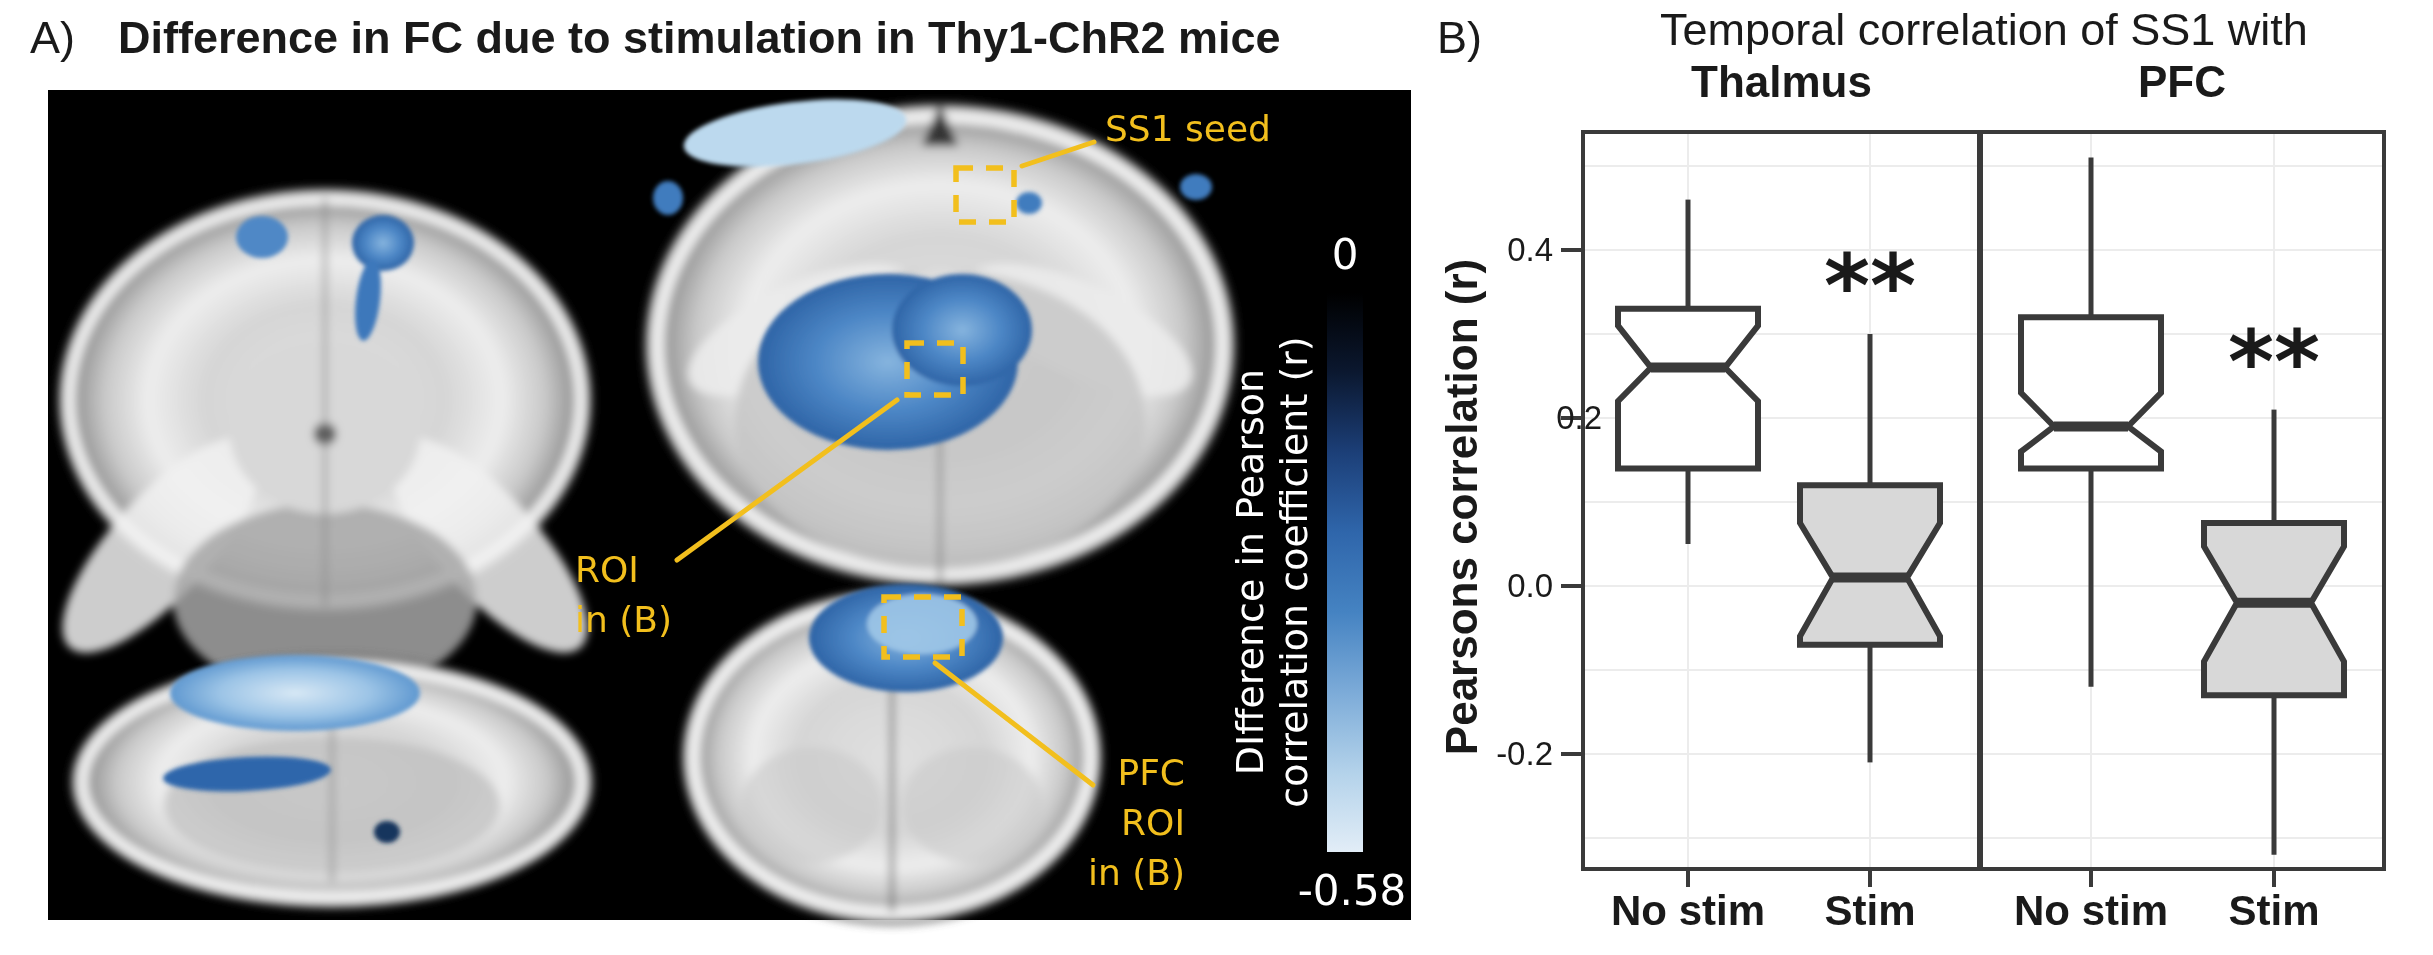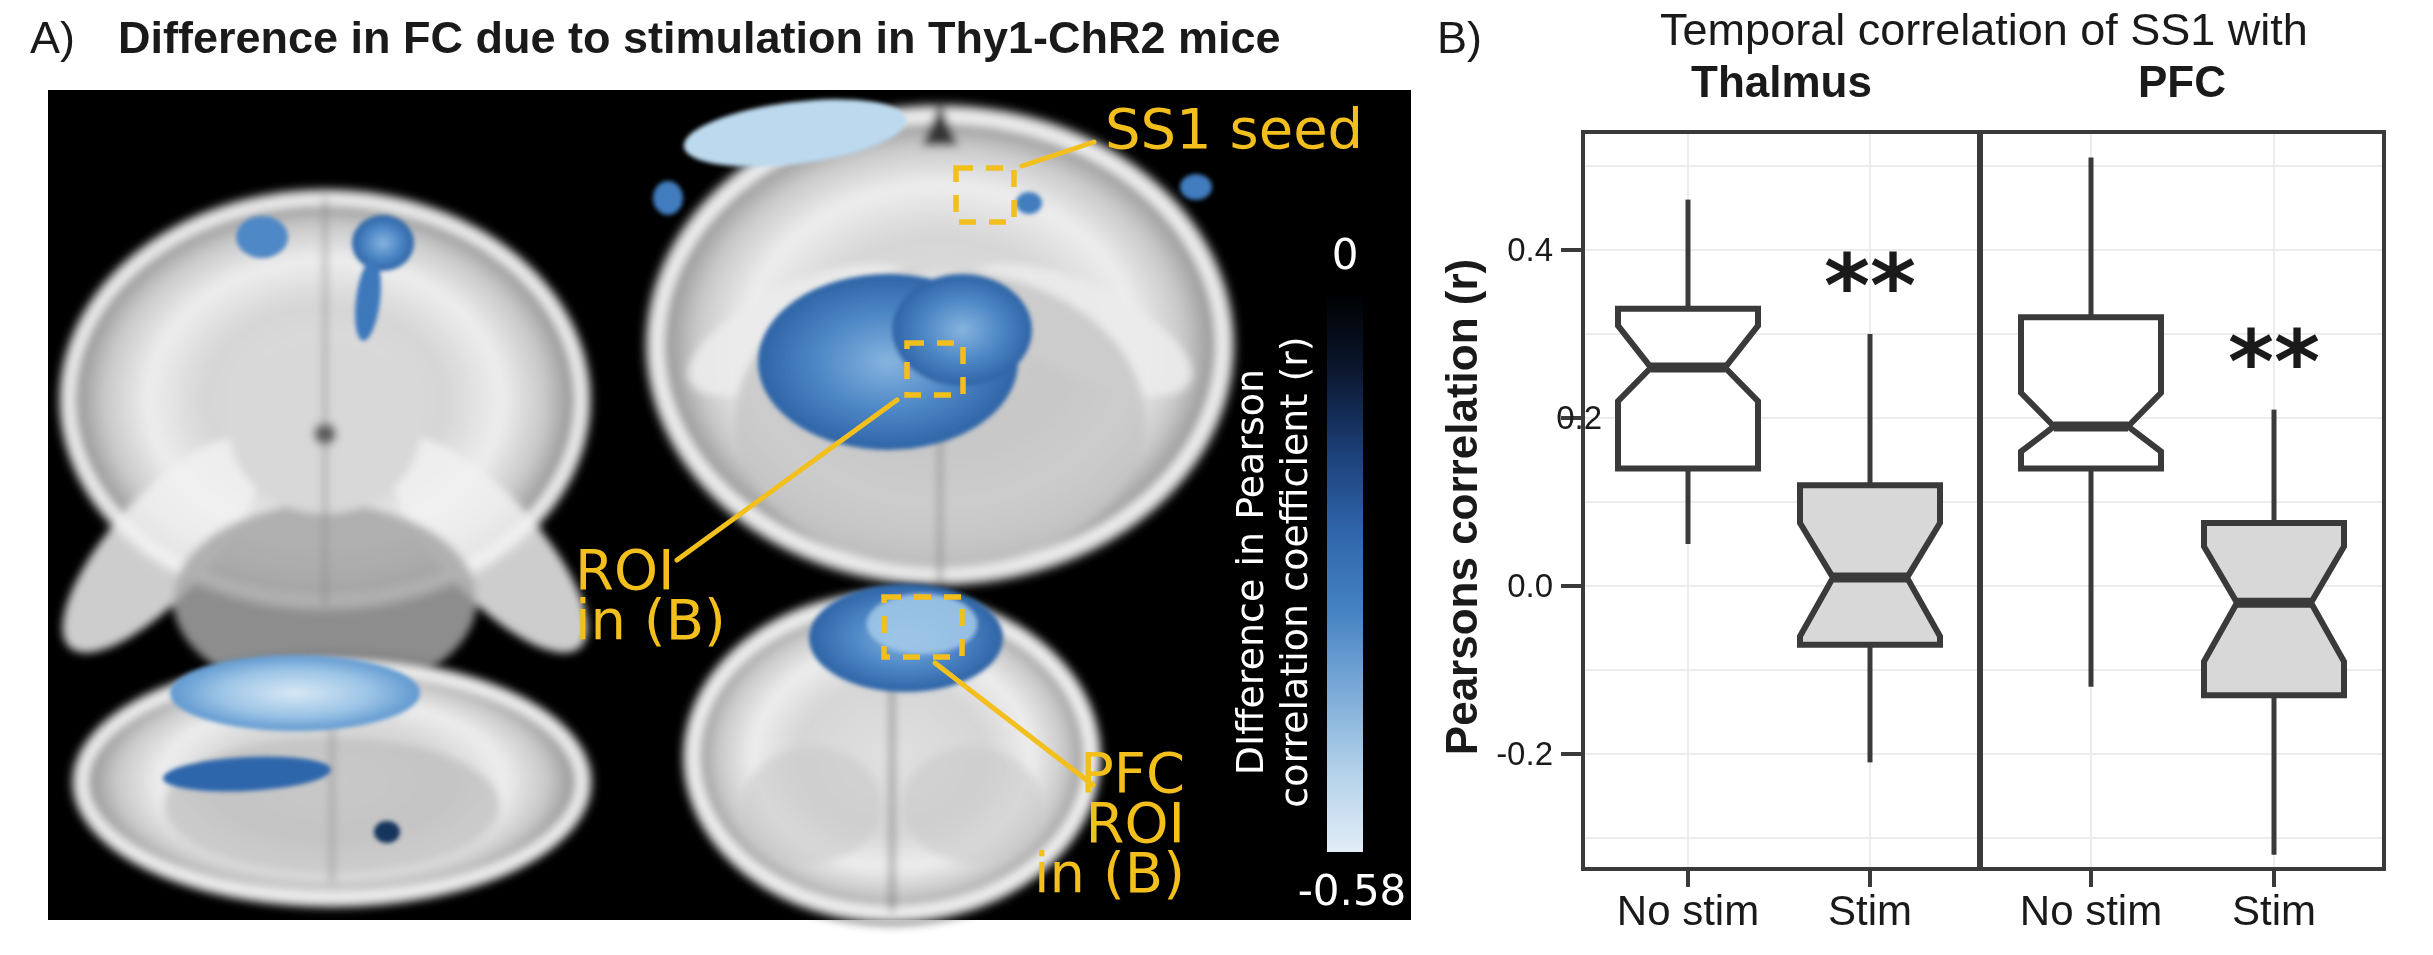--- a/index.html
+++ b/index.html
@@ -1,27 +1,27 @@
 <!DOCTYPE html>
 <html style="--accent: #F2BF1D;"><head>
 <meta charset="utf-8">
 <style>
   html,body{margin:0;padding:0;background:#ffffff;}
   body{width:2433px;height:955px;position:relative;overflow:hidden;
        font-family:"Liberation Sans", sans-serif;color:#1a1a1a;}
   .abs{position:absolute;}
   .panel-title{font-size:45px;letter-spacing:0;white-space:nowrap;}
   .annot{font-family:"DejaVu Sans", sans-serif;color:var(--accent);
-         font-size:56px;line-height:50px;white-space:nowrap;}
+         font-size:36px;line-height:50px;white-space:nowrap;}
   .cb-label{font-family:"DejaVu Sans", sans-serif;color:#ffffff;font-size:42px;}
   .rot{transform:rotate(-90deg);}
   .hdr{font-size:44px;text-align:center;white-space:nowrap;font-weight:bold;}
   .ylab{font-size:44px;font-weight:bold;text-align:center;white-space:nowrap;}
   .ytick{position:absolute;width:130px;text-align:right;font-size:33px;line-height:56px;}
-  .xtick{position:absolute;width:240px;text-align:center;font-size:42px;line-height:48px;}
+  .xtick{position:absolute;width:240px;text-align:center;font-size:42px;line-height:48px;font-weight:bold;}
   svg{position:absolute;left:0;top:0;}
   .roi{fill:none;stroke:var(--accent);stroke-width:5.5;stroke-dasharray:17 13;}
   .leader{stroke:var(--accent);stroke-width:5;stroke-linecap:round;}
 </style>
 </head>
 <body>
 
 <div class="abs panel-title" style="left:30px;top:12px;">A)</div>
 <div class="abs panel-title" style="left:118px;top:12px;font-weight:bold;">Difference in FC due to stimulation in Thy1-ChR2 mice</div>
 

